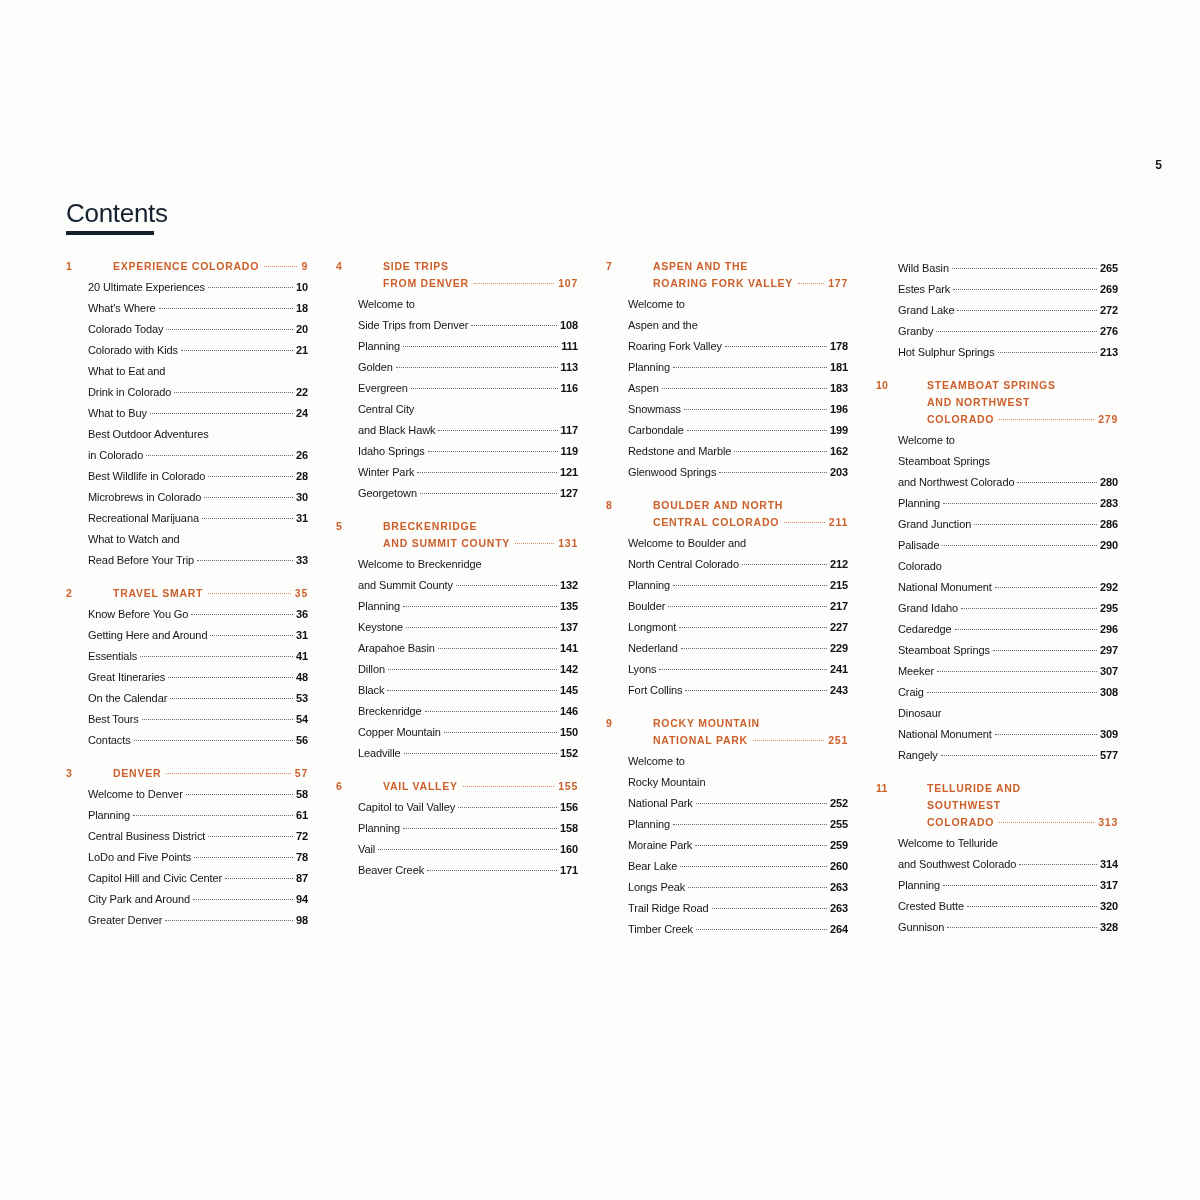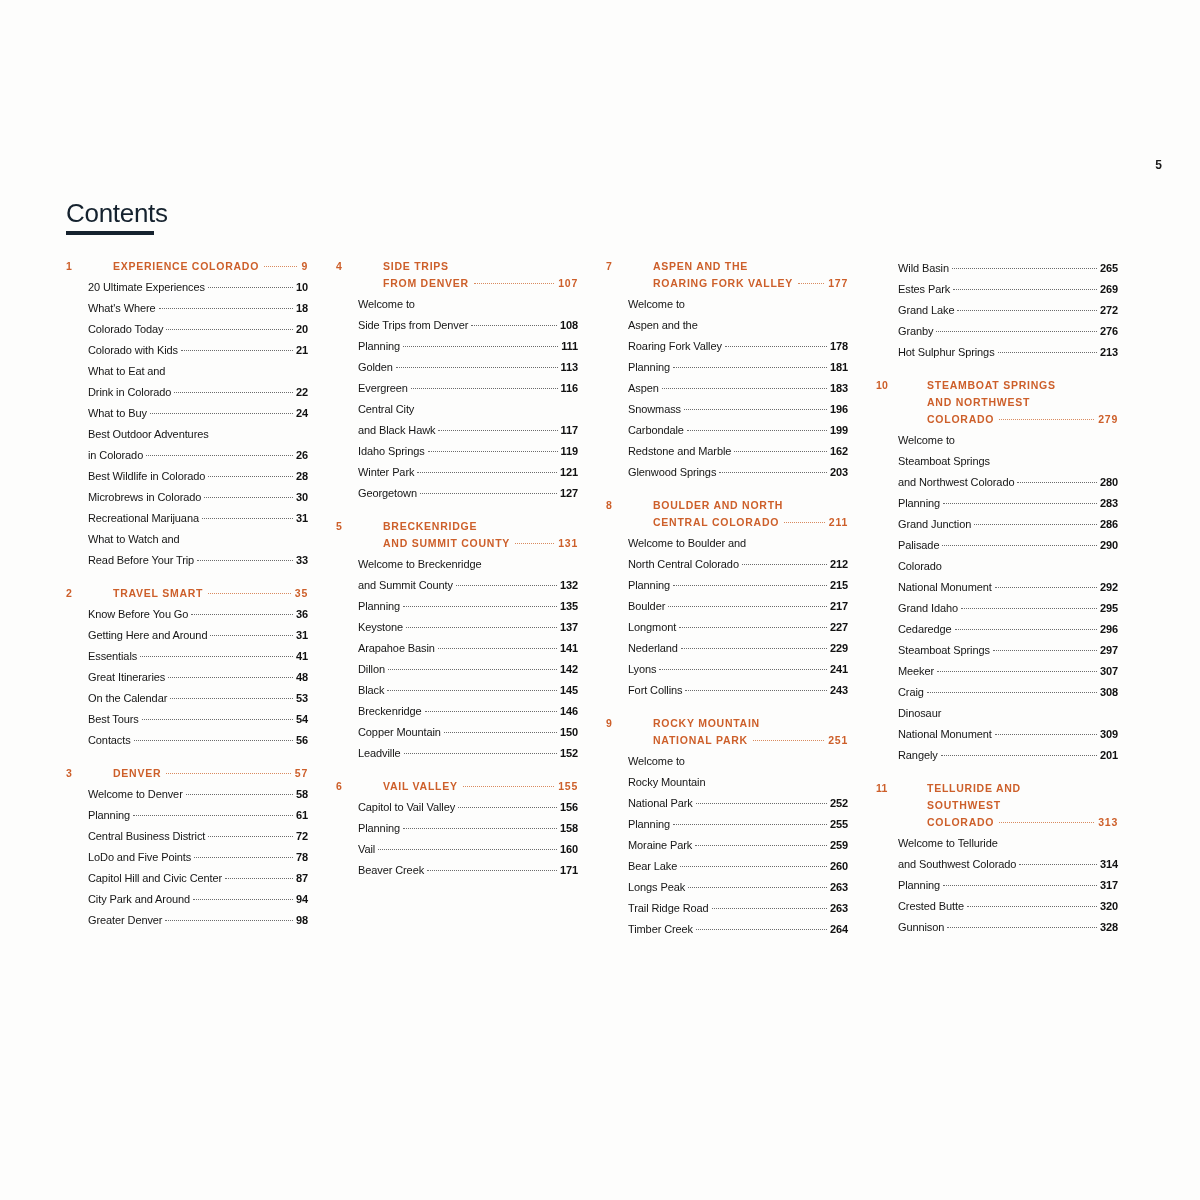--- a/index.html
+++ b/index.html
@@ -736,21 +736,21 @@
           <span class="txt">Dinosaur</span>
         </div>
         <div class="entry">
           <span class="txt">National Monument</span>
           <span class="dots"></span>
           <span class="pg">309</span>
         </div>
         <div class="entry">
           <span class="txt">Rangely</span>
           <span class="dots"></span>
-          <span class="pg">201</span>
+          <span class="pg">577</span>
         </div>
         <div class="chapter">
           <div class="chap-num wide">11</div>
           <div class="chap-body">
             <div class="chap-line">
               <span class="txt">TELLURIDE AND</span>
             </div>
             <div class="chap-line">
               <span class="txt">SOUTHWEST</span>
             </div>

